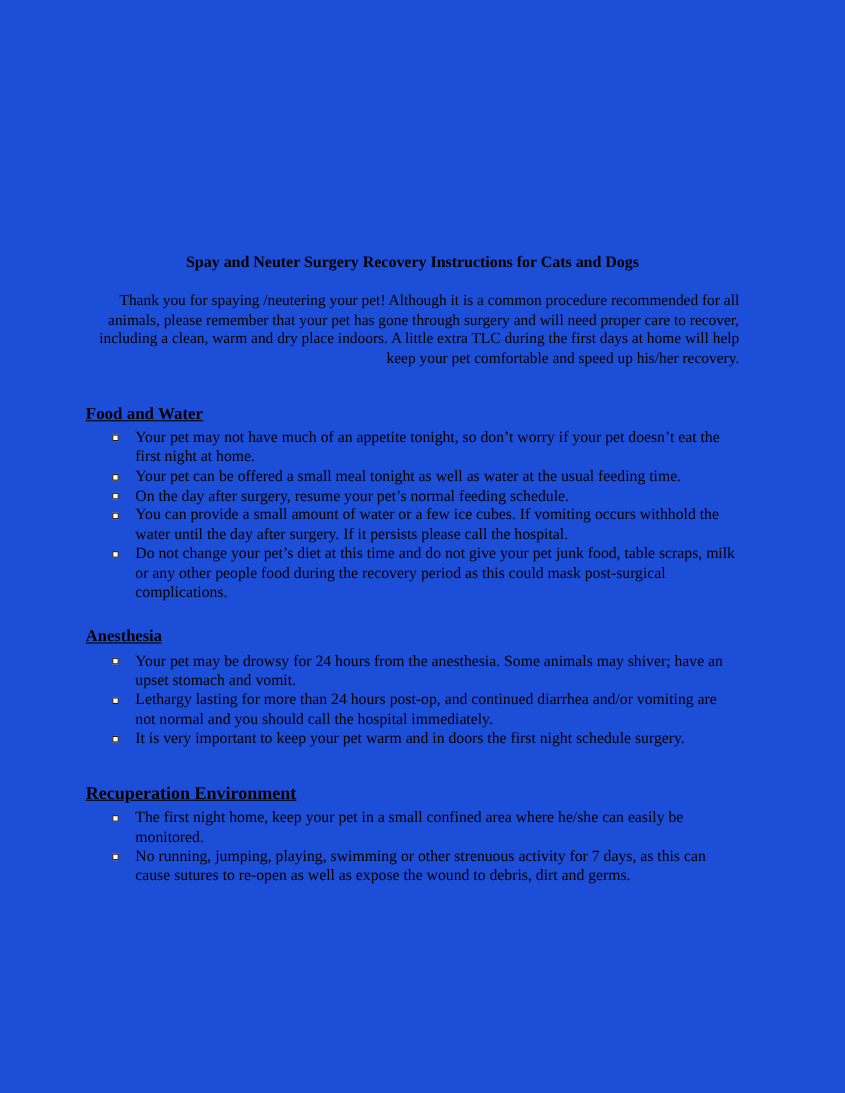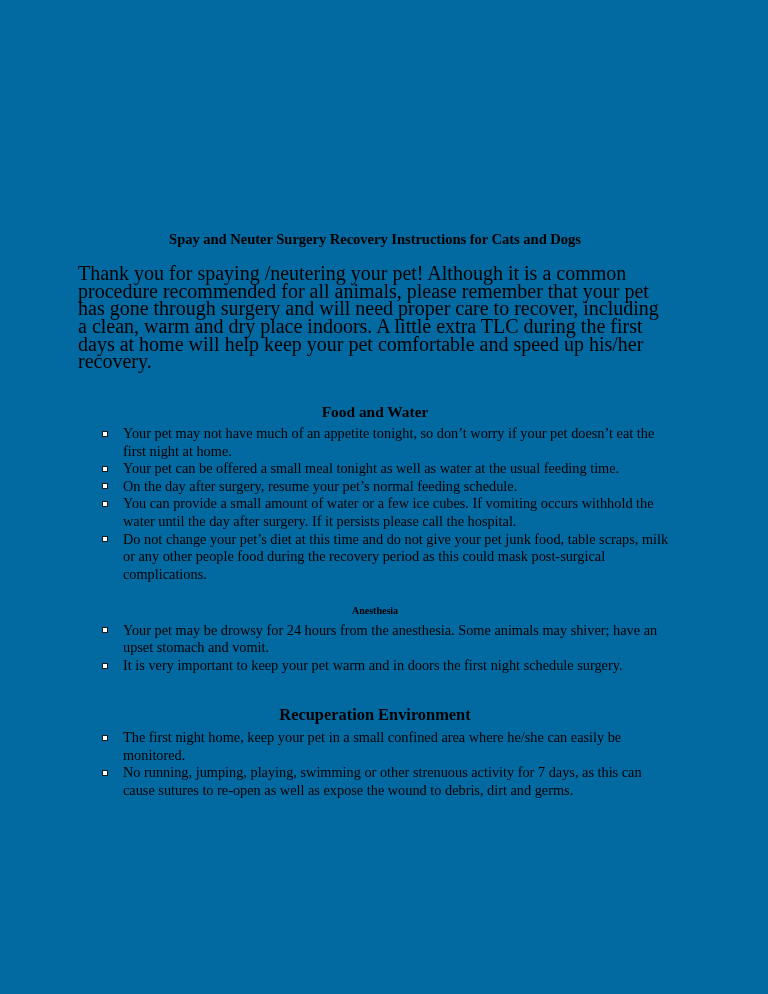--- a/index.html
+++ b/index.html
@@ -12,21 +12,21 @@
     height: 994px;
     font-family: "Liberation Serif", "DejaVu Serif", serif;
     color: #000000;
     -webkit-font-smoothing: antialiased;
   }
 
   .page {
     position: relative;
     width: 768px;
     height: 994px;
-    background: #0369a1;
+    background: #1d4ed8;
     overflow: hidden;
   }
 
   
   .content {
     position: absolute;
     left: 78px;
     top: 230px;
     width: 594px;
   }
@@ -34,39 +34,39 @@
   .doc-title {
     font-size: 14.6px;
     font-weight: bold;
     text-align: center;
     letter-spacing: -0.05px;
     margin: 0 0 17px 0;
     line-height: 1.25;
   }
 
   .intro {
-    font-size: 20px;
+    font-size: 14px;
     line-height: 17.6px;
     margin: 0;
-    text-align: left;
+    text-align: right;
   }
 
   .section {
     margin: 0;
   }
 
   .section-heading {
-    text-align: center;
     font-weight: bold;
+    text-decoration: underline;
     line-height: 1.25;
     margin: 0;
   }
 
   .section-food .section-heading { font-size: 15.4px; }
-  .section-anesthesia .section-heading { font-size: 10px; }
+  .section-anesthesia .section-heading { font-size: 15px; }
   .section-recuperation .section-heading { font-size: 16.4px; }
 
   
   .gap-before-food { height: 31px; }
   .gap-before-anesthesia { height: 22px; }
   .gap-before-recuperation { height: 30px; }
   .after-heading { height: 4px; }
 
   ul.checklist {
     list-style: none;
@@ -138,20 +138,24 @@
     <section class="section section-anesthesia">
       <h2 class="section-heading">Anesthesia</h2>
       <div class="after-heading"></div>
       <ul class="checklist">
         <li>
           <span class="bullet-square"></span>
           <span class="li-text">Your pet may be drowsy for 24 hours from the anesthesia. Some animals may shiver; have an upset stomach and vomit.</span>
         </li>
         <li>
           <span class="bullet-square"></span>
+          <span class="li-text">Lethargy lasting for more than 24 hours post-op, and continued diarrhea and/or vomiting are not normal and you should call the hospital immediately.</span>
+        </li>
+        <li>
+          <span class="bullet-square"></span>
           <span class="li-text">It is very important to keep your pet warm and in doors the first night schedule surgery.</span>
         </li>
       </ul>
     </section>
 
     <div class="gap-before-recuperation"></div>
     <section class="section section-recuperation">
       <h2 class="section-heading">Recuperation Environment</h2>
       <div class="after-heading"></div>
       <ul class="checklist">

